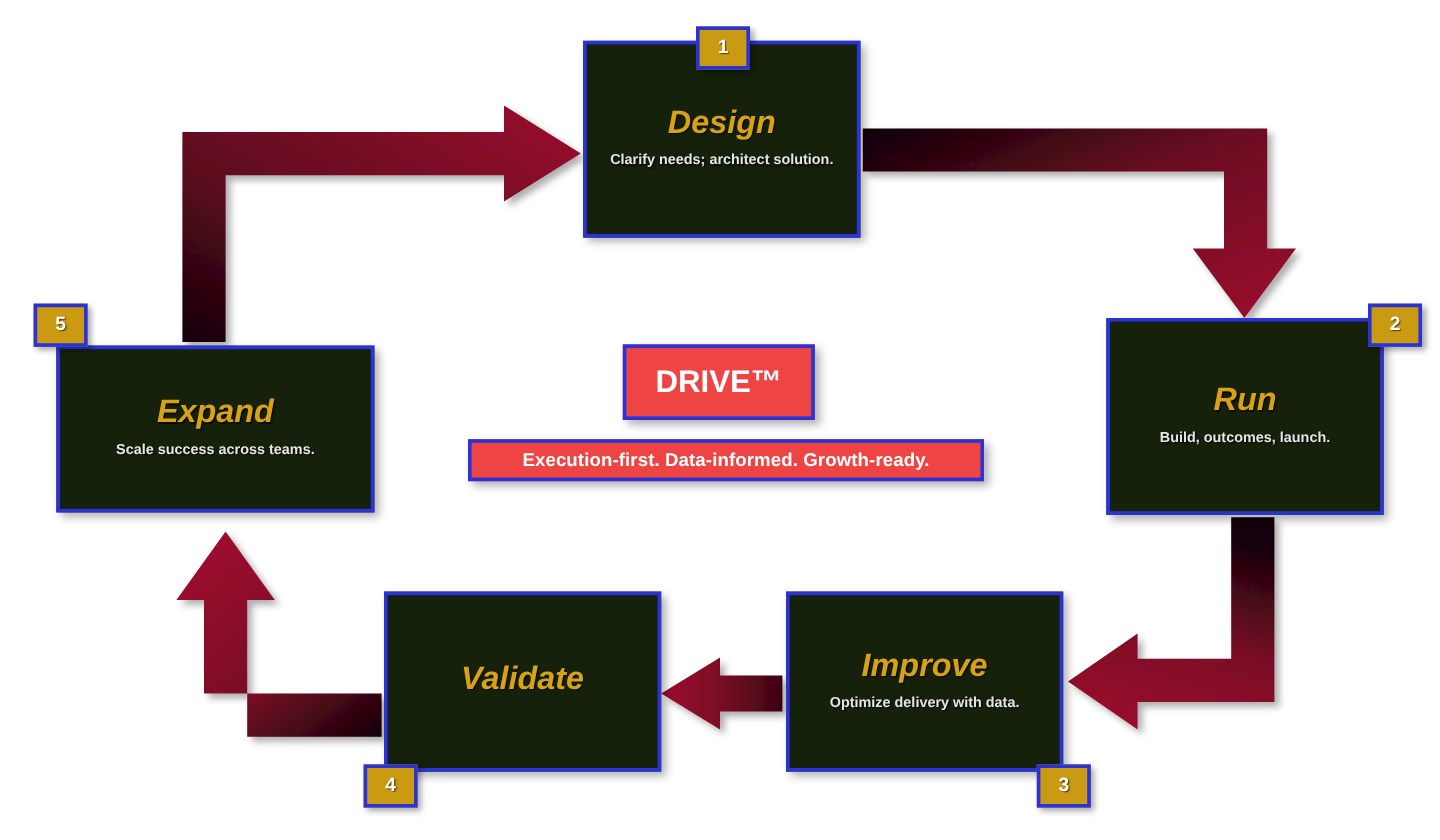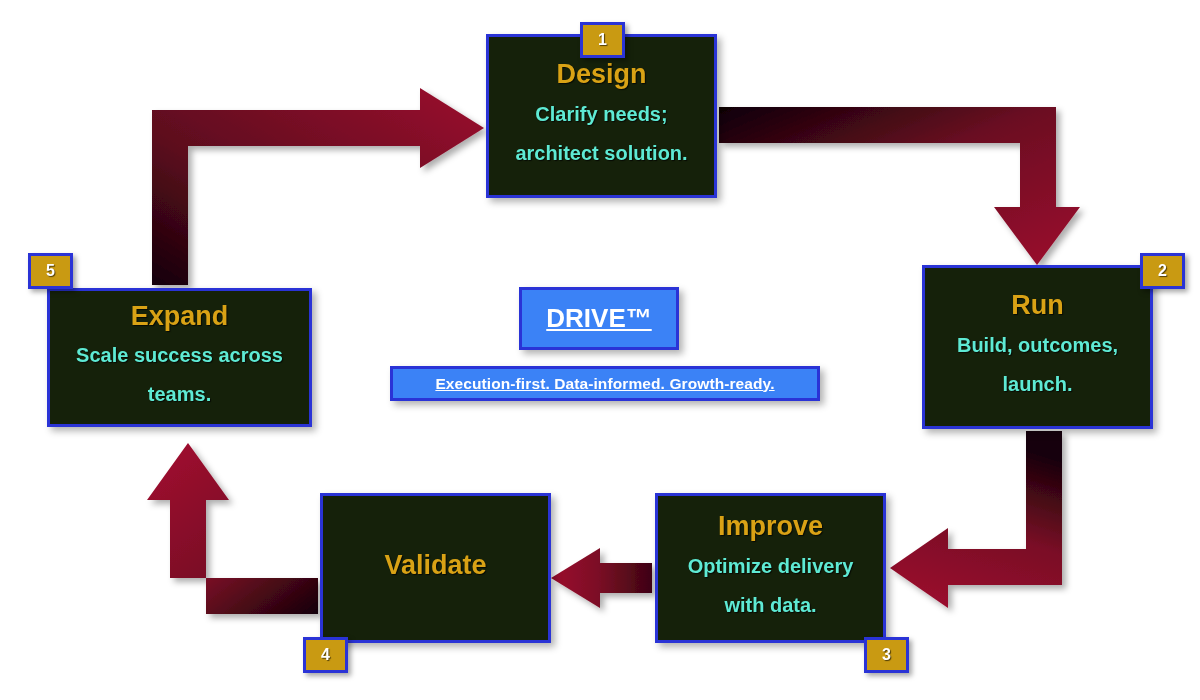--- a/index.html
+++ b/index.html
@@ -44,24 +44,25 @@
     padding: 6px 10px;
     z-index: 5;
   }
   .stage-title {
     color: #d9a215;
     font-size: 27px;
     font-weight: bold;
     line-height: 1.15;
     margin-bottom: 4px;
     text-shadow: 1px 1px 1px rgba(0,0,0,0.7);
+    font-style: italic;
   }
   .stage-desc {
-    color: #5eead4;
-    font-size: 20px;
+    color: #e5e5e5;
+    font-size: 12px;
     font-weight: bold;
     line-height: 1.95;
     text-shadow: 1px 1px 1px rgba(0,0,0,0.7);
   }
 
   
   #stage-design   { left: 486px; top: 34px;  width: 231px; height: 164px; }
   #stage-run      { left: 922px; top: 265px; width: 231px; height: 164px; }
   #stage-improve  { left: 655px; top: 493px; width: 231px; height: 150px; }
   #stage-validate { left: 320px; top: 493px; width: 231px; height: 150px; }
@@ -88,30 +89,29 @@
   #badge-1 { left: 580px; top: 22px; }
   #badge-2 { left: 1140px; top: 253px; }
   #badge-3 { left: 864px; top: 637px; }
   #badge-4 { left: 303px; top: 637px; }
   #badge-5 { left: 28px;  top: 253px; }
 
   
   .hub-box {
     position: absolute;
     box-sizing: border-box;
-    background: #3b82f6;
+    background: #ef4444;
     border: 3px solid #2a33d6;
     color: #ffffff;
     display: flex;
     align-items: center;
     justify-content: center;
     text-align: left;
     box-shadow: 4px 4px 7px rgba(0,0,0,0.30);
     z-index: 6;
-    text-decoration: underline;
   }
   #hub-title {
     left: 519px; top: 287px;
     width: 160px; height: 63px;
     font-size: 26px;
     font-weight: bold;
   }
   #hub-tagline {
     left: 390px; top: 366px;
     width: 430px; height: 35px;

